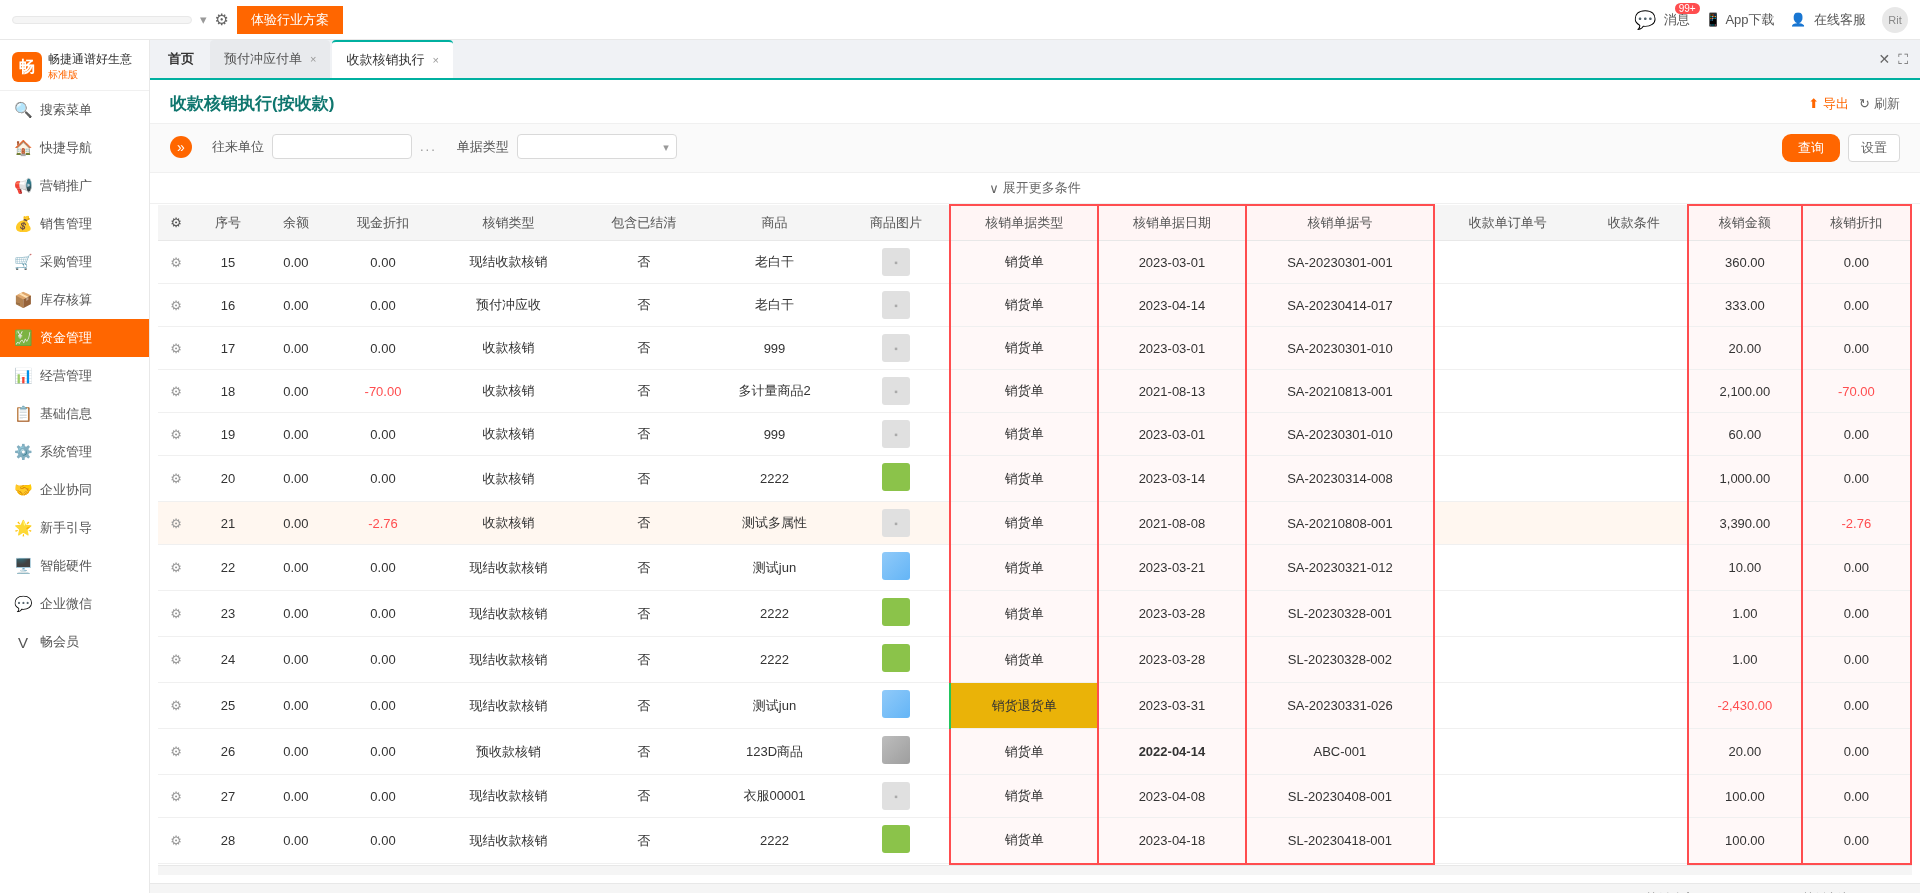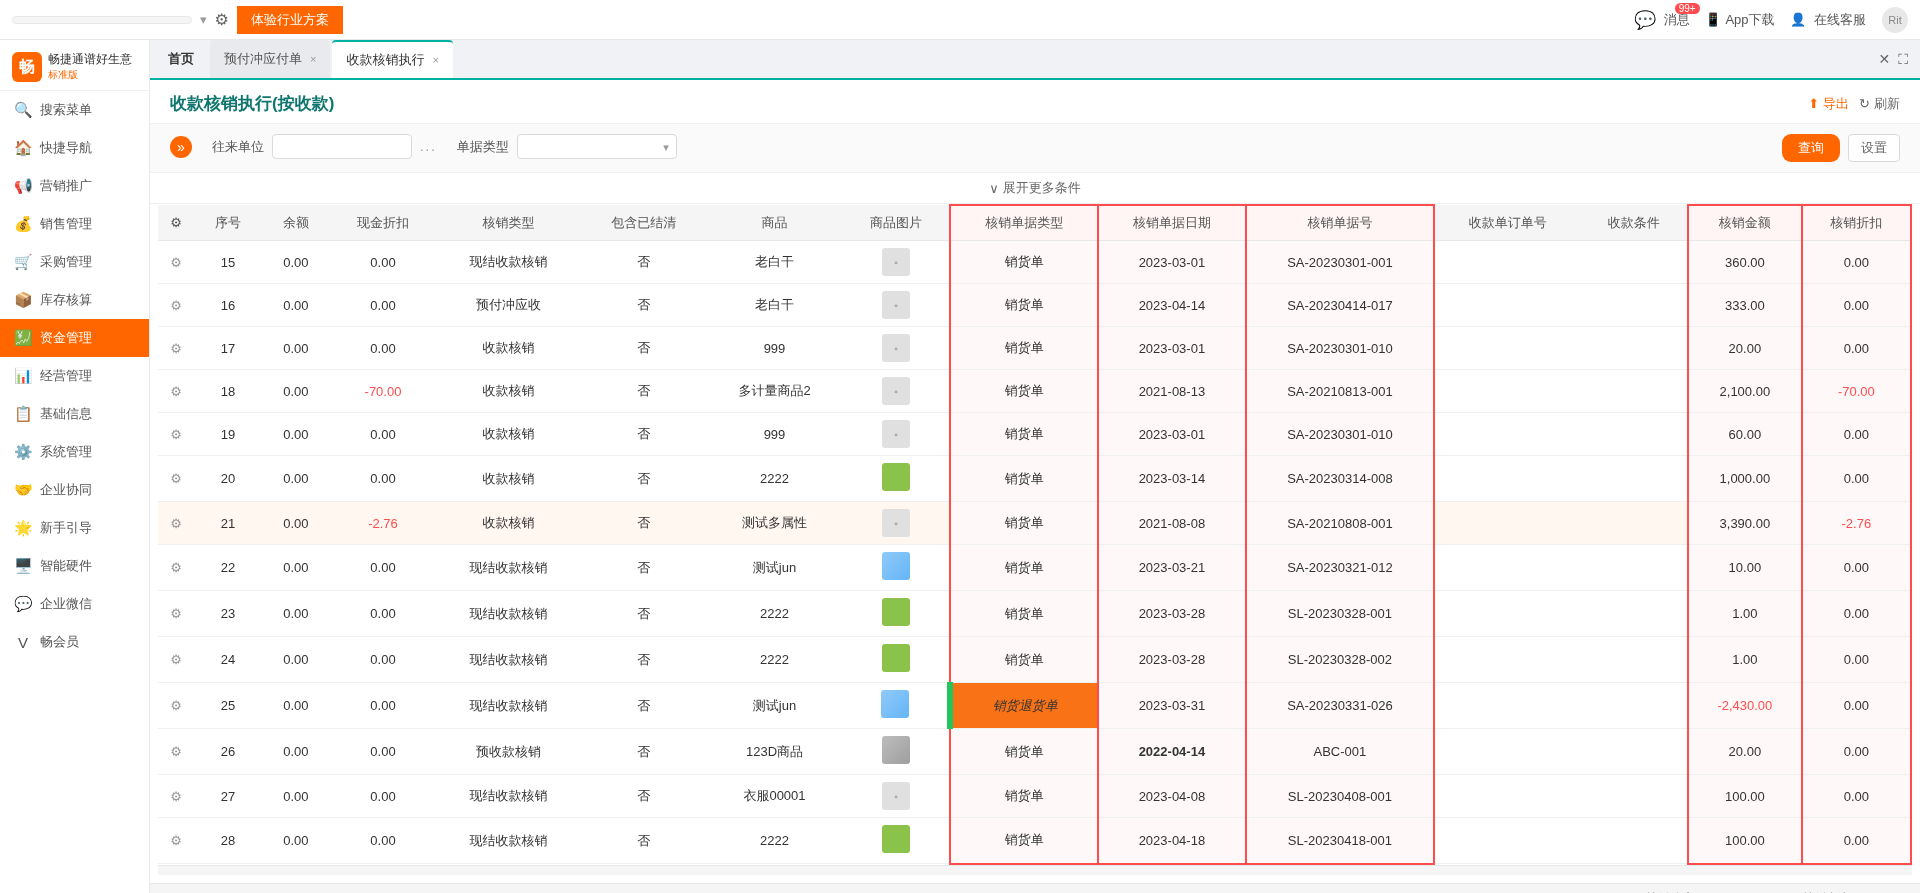--- a/index.html
+++ b/index.html
@@ -733,21 +733,21 @@
   </tr>
               <tr>
     <td class="settings-icon-cell">⚙</td>
     <td>25</td>
     <td>0.00</td>
     <td>0.00</td>
     <td>现结收款核销</td>
     <td>否</td>
     <td>测试jun</td>
     <td><div style="width:28px;height:28px;background:#90caf9;border-radius:3px;display:inline-block;background:linear-gradient(135deg,#90caf9,#64b5f6);"></div></td>
-    <td style="border-left: 6px solid #22c55e;border-right: 2px solid #ff4d4f; background:#f97316;font-style:italic;">销货退货单</td>
+    <td style="border-left: 2px solid #22c55e;border-right: 2px solid #ff4d4f; background:#eab308;">销货退货单</td>
     <td style="border-right: 2px solid #ff4d4f; background:#fff8f8;">2023-03-31</td>
     <td style="border-right: 2px solid #ff4d4f; background:#fff8f8;">SA-20230331-026</td>
     <td></td>
     <td></td>
     <td style="color:#ff4d4f; border-left: 2px solid #ff4d4f;border-right: 2px solid #ff4d4f; background:#fff8f8;">-2,430.00</td>
     <td style="border-right: 2px solid #ff4d4f; background:#fff8f8;">0.00</td>
   </tr>
               <tr>
     <td class="settings-icon-cell">⚙</td>
     <td>26</td>

